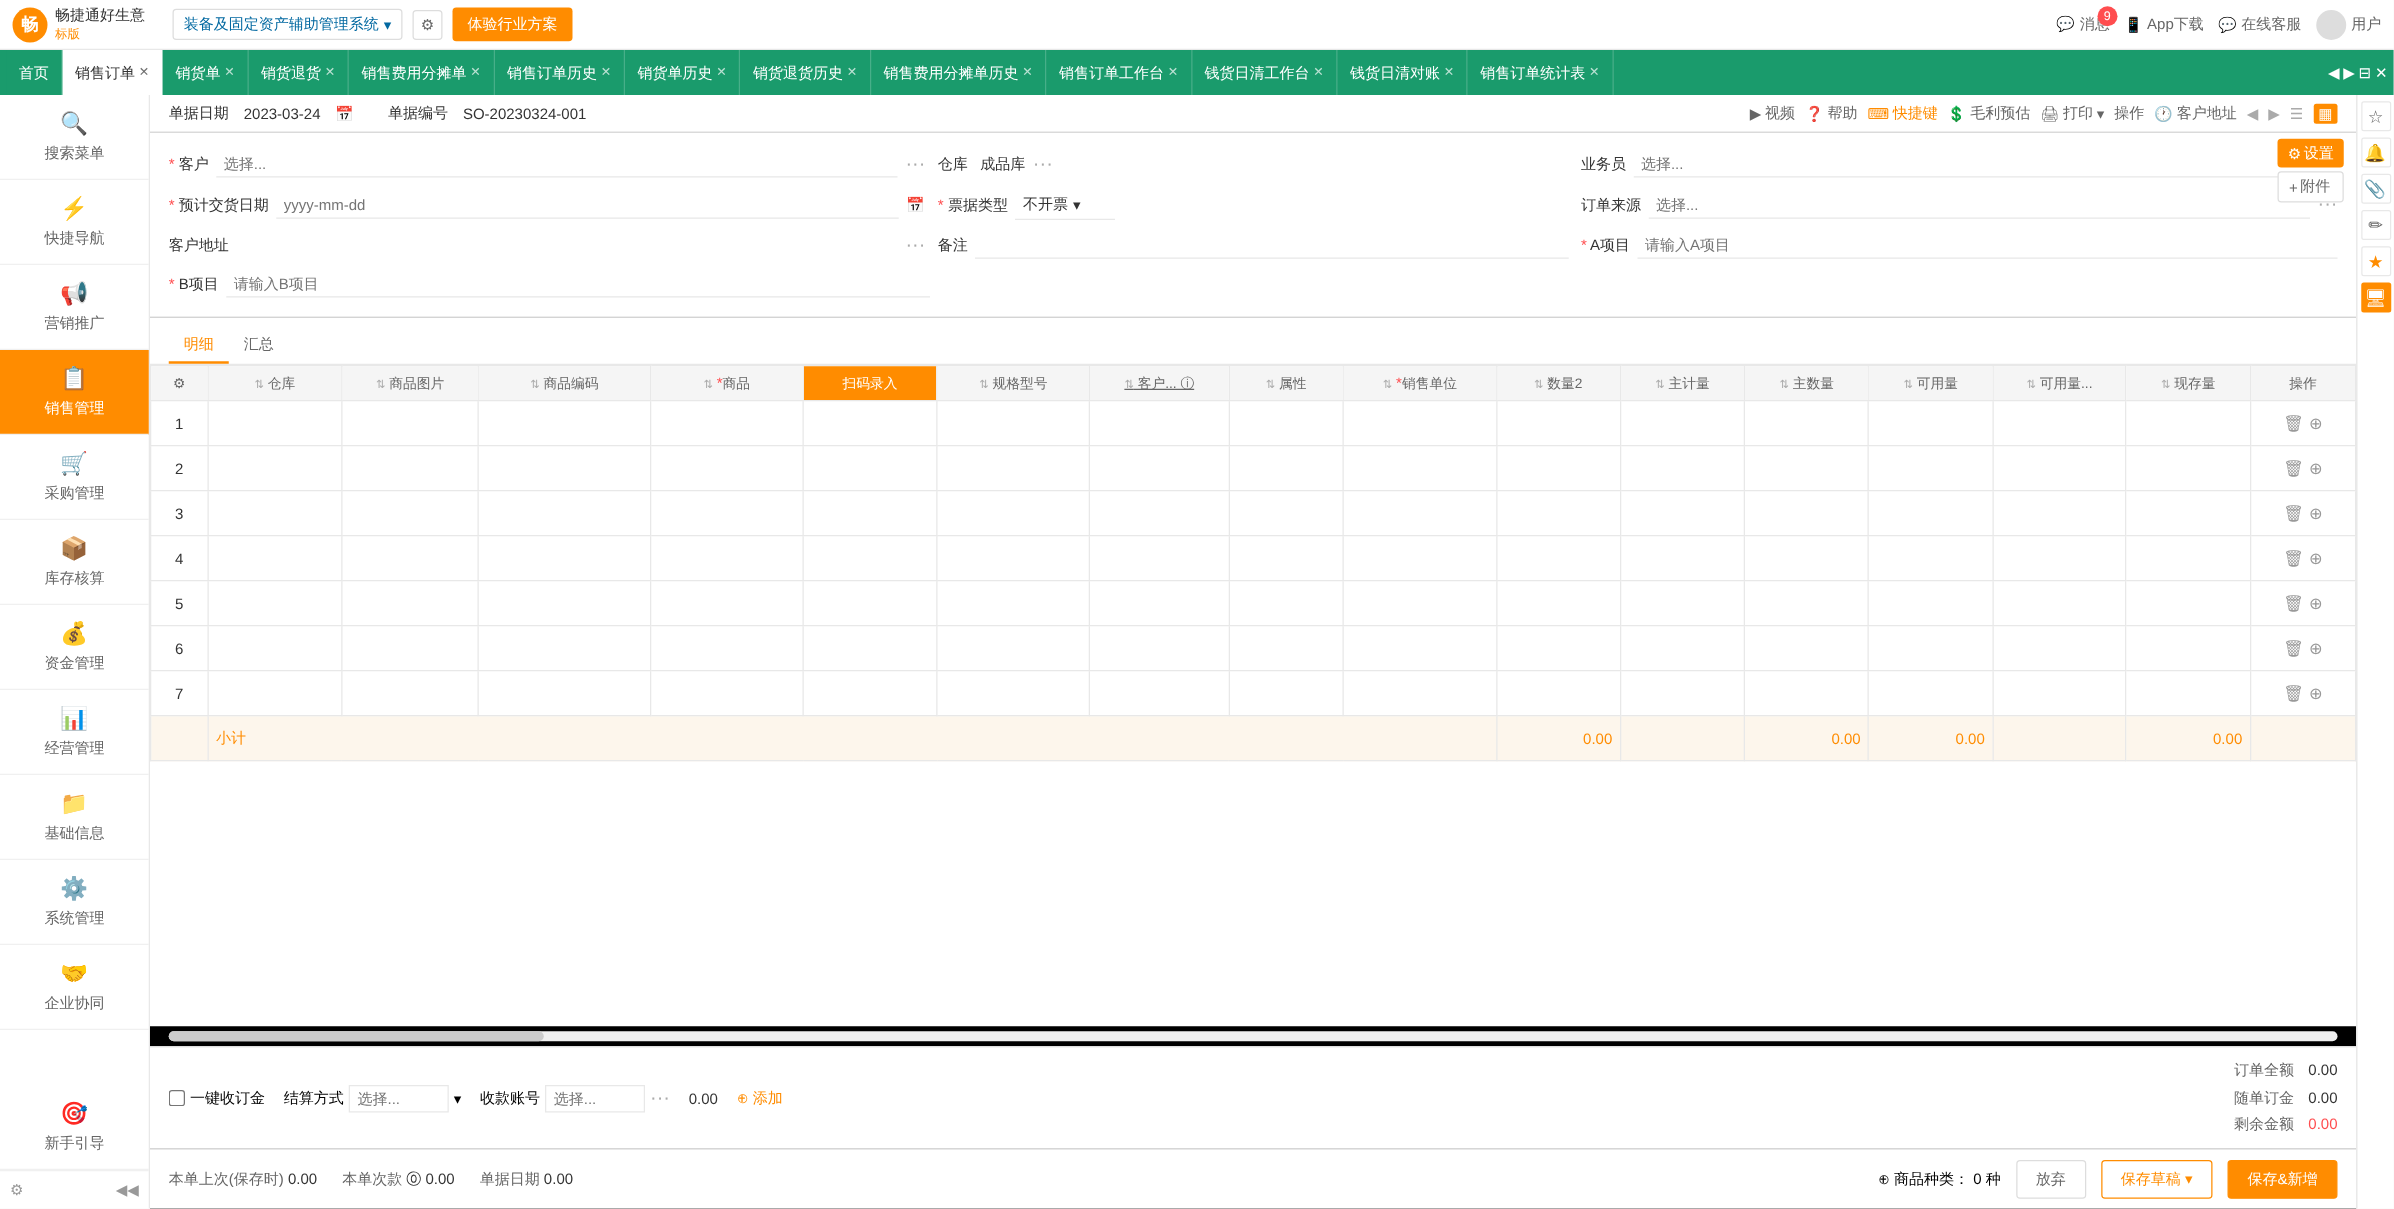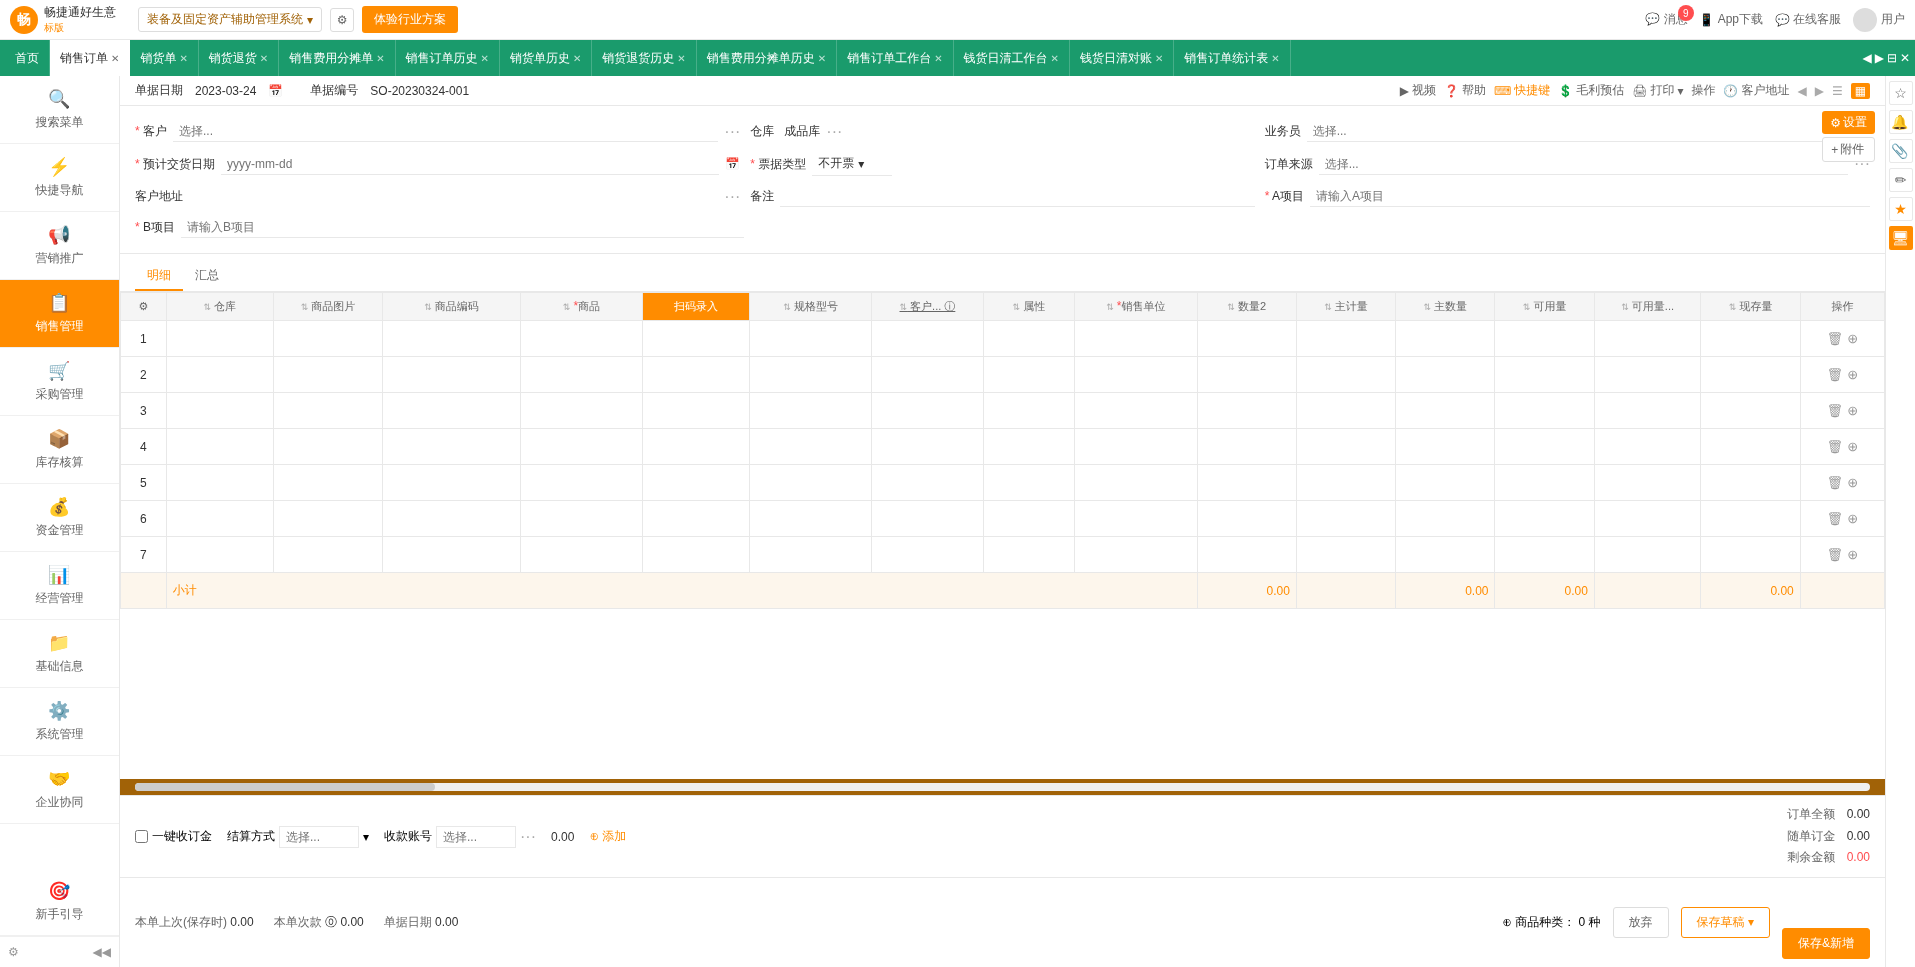--- a/index.html
+++ b/index.html
@@ -7,21 +7,21 @@
 
     
     .top-bar {
       display: flex; align-items: center; height: 40px;
       background: #fff; border-bottom: 1px solid #e8e8e8;
       padding: 0 10px; gap: 8px;
     }
     .logo-area { display: flex; align-items: center; gap: 6px; width: 120px; }
     .logo-icon { width: 28px; height: 28px; background: #ff8c00; border-radius: 50%; display:flex; align-items:center; justify-content:center; color:#fff; font-weight:bold; font-size:14px; }
     .logo-text { font-size: 11px; color: #333; line-height:1.3; }
-    .system-selector { display:flex; align-items:center; gap:4px; border:1px solid #ddd; padding:3px 8px; border-radius:3px; cursor:pointer; color:#a16207; }
+    .system-selector { display:flex; align-items:center; gap:4px; border:1px solid #ddd; padding:3px 8px; border-radius:3px; cursor:pointer; color:#0369a1; }
     .btn-industry { background:#ff8c00; color:#fff; border:none; padding:5px 12px; border-radius:3px; cursor:pointer; font-size:12px; }
     .top-right { display:flex; align-items:center; gap:12px; margin-left:auto; color:#666; font-size:12px; }
     .msg-badge { position:relative; }
     .badge { background:#ff4d4f; color:#fff; border-radius:50%; width:16px; height:16px; font-size:10px; display:flex; align-items:center; justify-content:center; position:absolute; top:-6px; right:-6px; }
     .user-area { display:flex; align-items:center; gap:4px; cursor:pointer; }
     .avatar { width:24px; height:24px; background:#ddd; border-radius:50%; }
 
     
     .nav-tabs {
       display:flex; align-items:center; background:#1a9b6c; height:36px;
@@ -45,21 +45,21 @@
     .sidebar-item {
       display:flex; flex-direction:column; align-items:center; justify-content:center;
       padding:12px 0; cursor:pointer; color:#666; gap:4px; font-size:11px;
       border-bottom:1px solid #f0f0f0;
     }
     .sidebar-item.active { background:#ff8c00; color:#fff; }
     .sidebar-icon { font-size:18px; }
     .sidebar-bottom { margin-top:auto; }
 
     
-    .content { flex:1; overflow:hidden; display:flex; flex-direction:column; background:#a16207;justify-content:space-between; }
+    .content { flex:1; overflow:hidden; display:flex; flex-direction:column; background:#000000;justify-content:space-between; }
 
     
     .form-area { background:#fff; padding:10px 15px; border-bottom:1px solid #e8e8e8; }
 
     
     .form-toolbar {
       display:flex; align-items:center; justify-content:space-between;
       padding:6px 15px; background:#fff; border-bottom:1px solid #e8e8e8;
     }
     .form-toolbar-left { display:flex; align-items:center; gap:12px; font-size:12px; color:#333; }
@@ -120,21 +120,21 @@
 
     
     .footer-bar {
       background:#fff; border-top:1px solid #e8e8e8;
       padding:8px 15px; display:flex; align-items:center; justify-content:space-between;
     }
     .footer-info { display:flex; gap:20px; font-size:12px; color:#666; }
     .footer-actions { display:flex; gap:12px; align-items:center; }
     .btn-discard { background:#fff; border:1px solid #ddd; padding:6px 15px; border-radius:3px; cursor:pointer; color:#666; font-size:12px; }
     .btn-save { background:#fff; border:1px solid #ff8c00; padding:6px 15px; border-radius:3px; cursor:pointer; color:#ff8c00; font-size:12px; }
-    .btn-save-new { background:#ff8c00; border:1px solid #ff8c00; padding:6px 15px; border-radius:3px; cursor:pointer; color:#fff; font-size:12px;margin-top:42px; }
+    .btn-save-new { background:#ff8c00; border:1px solid #ff8c00; padding:6px 15px; border-radius:3px; cursor:pointer; color:#fff; font-size:12px; }
 
     
     .right-panel {
       width:30px; background:#fff; border-left:1px solid #e8e8e8;
       display:flex; flex-direction:column; align-items:center; padding-top:5px; gap:5px;
     }
     .right-icon { width:24px; height:24px; display:flex; align-items:center; justify-content:center; cursor:pointer; color:#666; font-size:14px; border:1px solid #e8e8e8; border-radius:2px; }
     .settings-btn { background:#ff8c00; color:#fff; border:none; padding:3px 8px; border-radius:3px; cursor:pointer; font-size:11px; display:flex; align-items:center; gap:2px; }
     .attach-btn { background:#fff; border:1px solid #ddd; color:#666; padding:3px 8px; border-radius:3px; cursor:pointer; font-size:11px; display:flex; align-items:center; gap:2px; }
 

